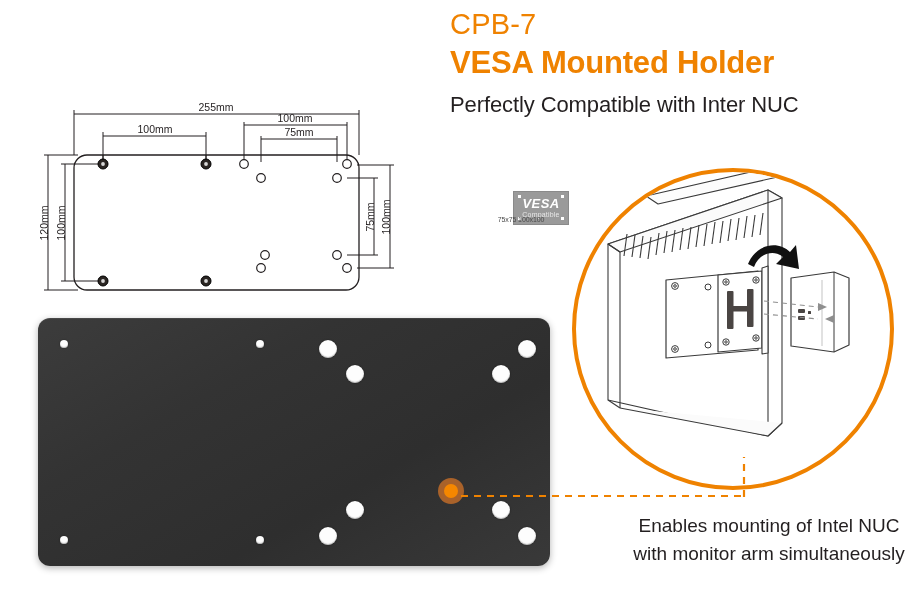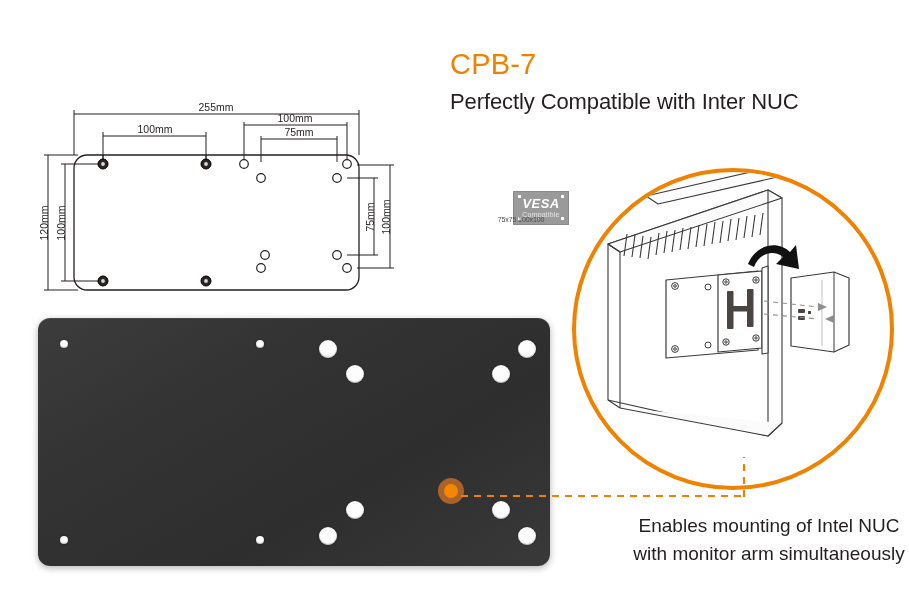--- a/index.html
+++ b/index.html
@@ -2,21 +2,21 @@
 <html><head>
 <meta charset="utf-8">
 <style>
   html,body{margin:0;padding:0;background:#ffffff;}
   body{width:909px;height:603px;position:relative;overflow:hidden;
        font-family:"Liberation Sans",sans-serif;color:#231f20;}
 
   .abs{position:absolute;}
 
   
-  #header{left:450px;top:8px;width:450px;margin-top:40px;}
+  #header{left:450px;top:8px;width:450px;}
   #product-code{font-size:29px;color:#ef8200;font-weight:400;line-height:1.15;letter-spacing:.2px;}
   #product-title{font-size:31px;color:#ef8200;font-weight:bold;line-height:1.3;letter-spacing:-.2px;margin-top:2px;}
   #product-subtitle{font-size:22px;color:#231f20;font-weight:400;line-height:1.35;margin-top:6px;letter-spacing:-.1px;}
 
   
   #tech-drawing{left:18px;top:92px;width:400px;height:210px;}
   #tech-drawing svg{display:block;}
 
   
   #badges{left:416px;top:176px;width:140px;height:56px;}
@@ -62,20 +62,21 @@
 
   
   #callout-caption{left:628px;top:512px;width:282px;text-align:center;
      font-size:19px;line-height:1.45;color:#231f20;}
 </style>
 </head>
 <body>
 
 <div class="abs" id="header">
   <div id="product-code">CPB-7</div>
+  <div id="product-title">VESA Mounted Holder</div>
   <div id="product-subtitle">Perfectly Compatible with Inter NUC</div>
 </div>
 
 <div class="abs" id="tech-drawing">
   <svg width="400" height="210" viewBox="0 0 400 210">
     <g stroke="#231f20" fill="none" stroke-width="1">
 
       <rect x="56" y="63" width="285" height="135" rx="13" ry="13" stroke-width="1.3"></rect>
 
       <line x1="56" y1="18" x2="56" y2="63"></line>

